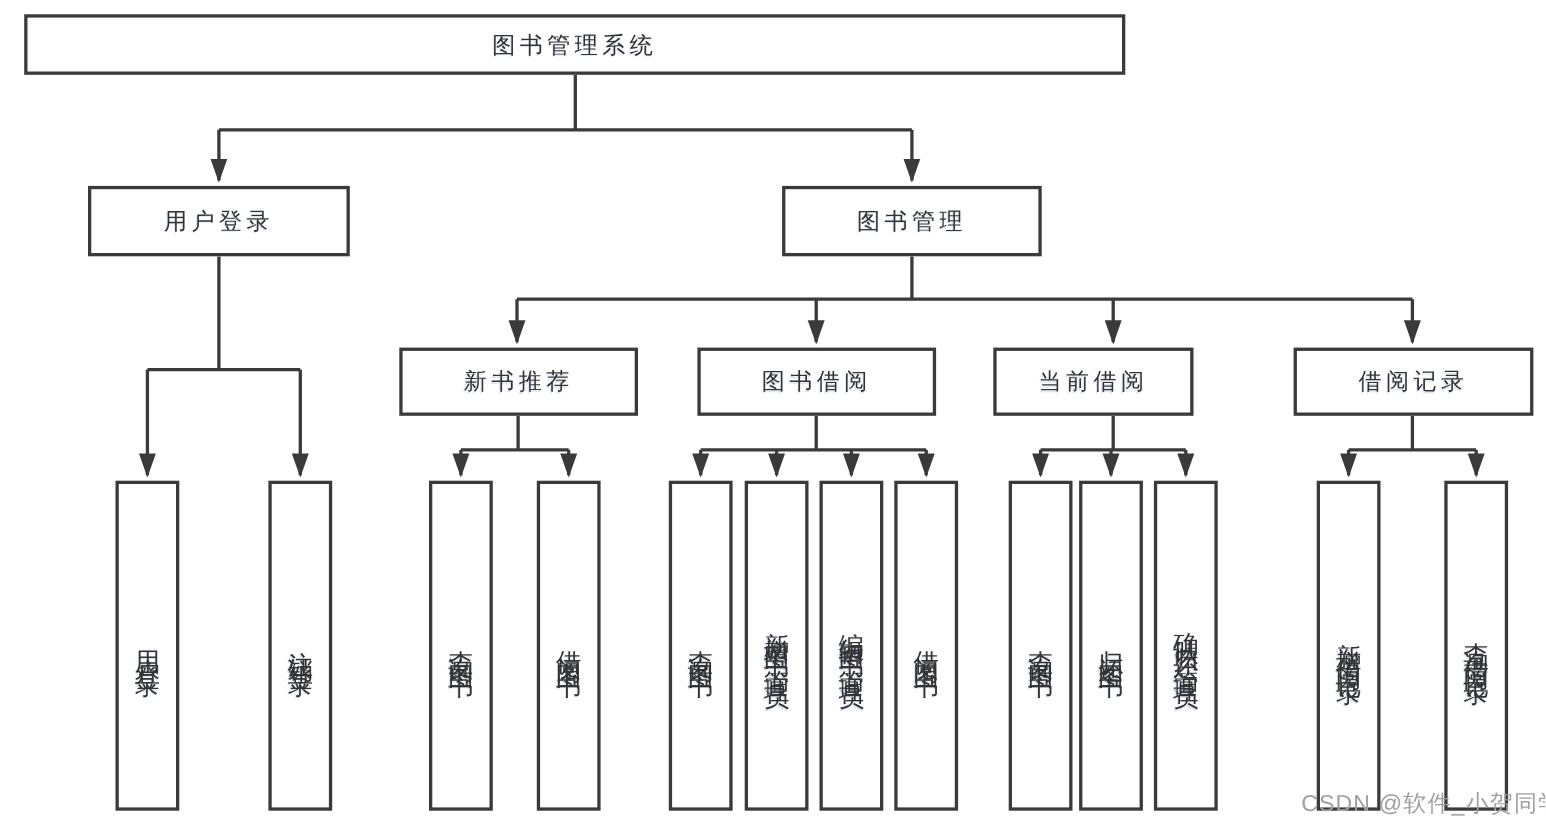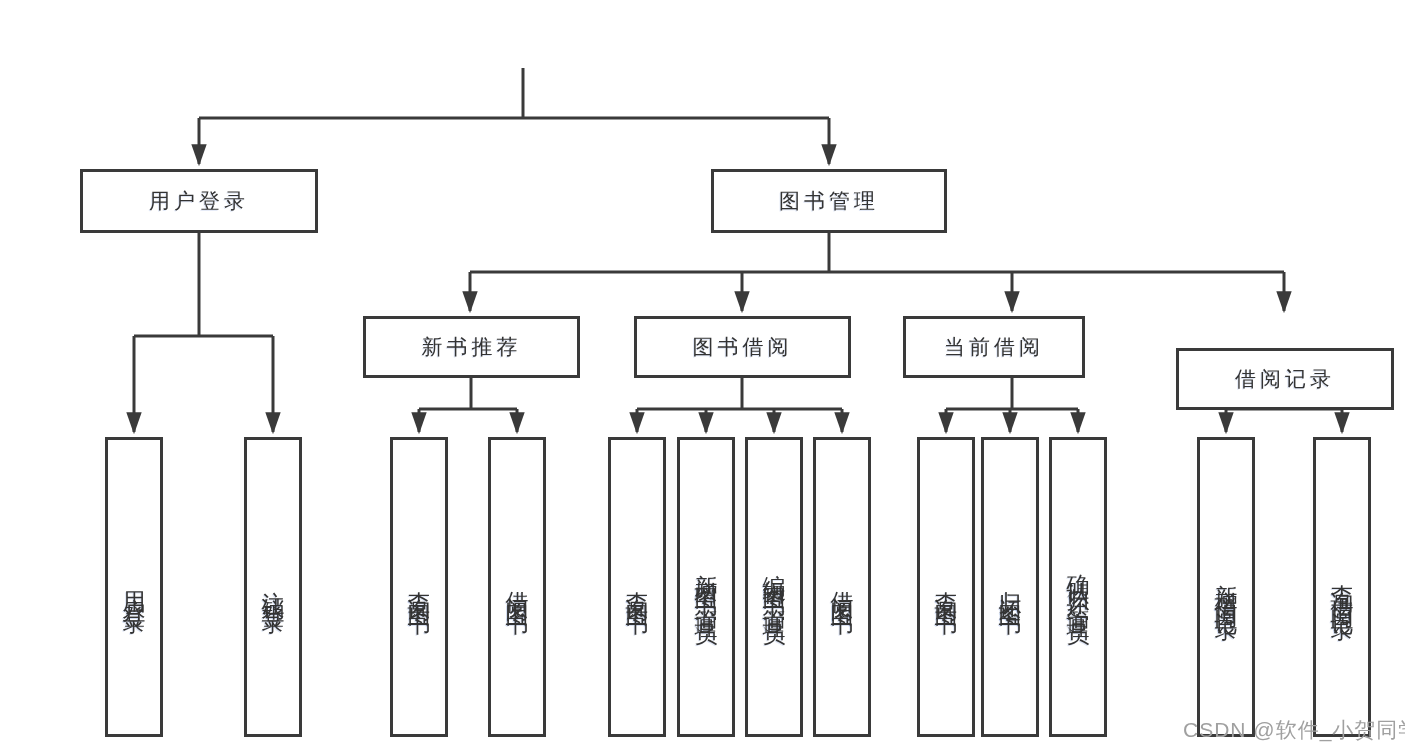--- a/index.html
+++ b/index.html
@@ -97,28 +97,29 @@
       <path d="M1010,409 L1010,432" marker-end="url(#arrow)"></path>
       <path d="M1078,409 L1078,432" marker-end="url(#arrow)"></path>
 
       <path d="M1284,378 L1284,409"></path>
       <path d="M1226,409 L1342,409"></path>
       <path d="M1226,409 L1226,432" marker-end="url(#arrow)"></path>
       <path d="M1342,409 L1342,432" marker-end="url(#arrow)"></path>
     </g>
   </svg>
 
+  <div class="box hbox" style="left:22px; top:13px; width:1001px; height:55px;">图书管理系统</div>
 
   <div class="box hbox" style="left:80px; top:169px; width:238px; height:64px;">用户登录</div>
   <div class="box hbox" style="left:363px; top:316px; width:217px; height:62px;">新书推荐</div>
 
   <div class="box hbox" style="left:711px; top:169px; width:236px; height:64px;">图书管理</div>
   <div class="box hbox" style="left:634px; top:316px; width:217px; height:62px;">图书借阅</div>
   <div class="box hbox" style="left:903px; top:316px; width:182px; height:62px;">当前借阅</div>
-  <div class="box hbox" style="left:1176px; top:316px; width:218px; height:62px;margin-top:32px;">借阅记录</div>
+  <div class="box hbox" style="left:1176px; top:316px; width:218px; height:62px;">借阅记录</div>
 
   <div class="box vbox" style="left:105px; top:437px; width:58px; height:300px;">用户登录</div>
   <div class="box vbox" style="left:244px; top:437px; width:58px; height:300px;">注销登录</div>
 
   <div class="box vbox" style="left:390px; top:437px; width:58px; height:300px;">查询图书</div>
   <div class="box vbox" style="left:488px; top:437px; width:58px; height:300px;">借阅图书</div>
 
   <div class="box vbox" style="left:608px; top:437px; width:58px; height:300px;">查询图书</div>
   <div class="box vbox" style="left:677px; top:437px; width:58px; height:300px;">新增图书（管理员）</div>
   <div class="box vbox" style="left:745px; top:437px; width:58px; height:300px;">编辑图书（管理员）</div>

